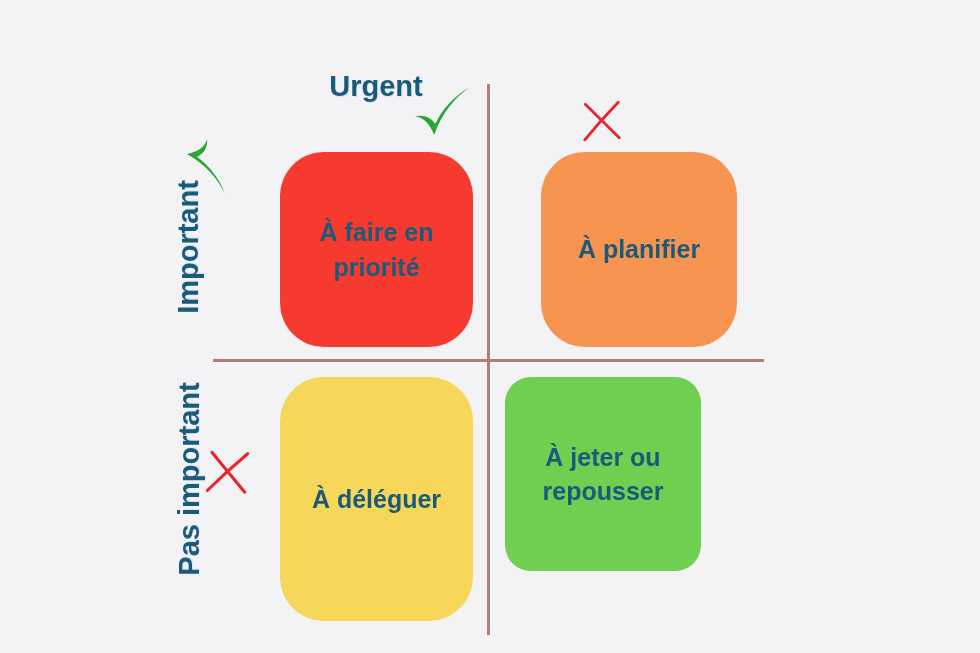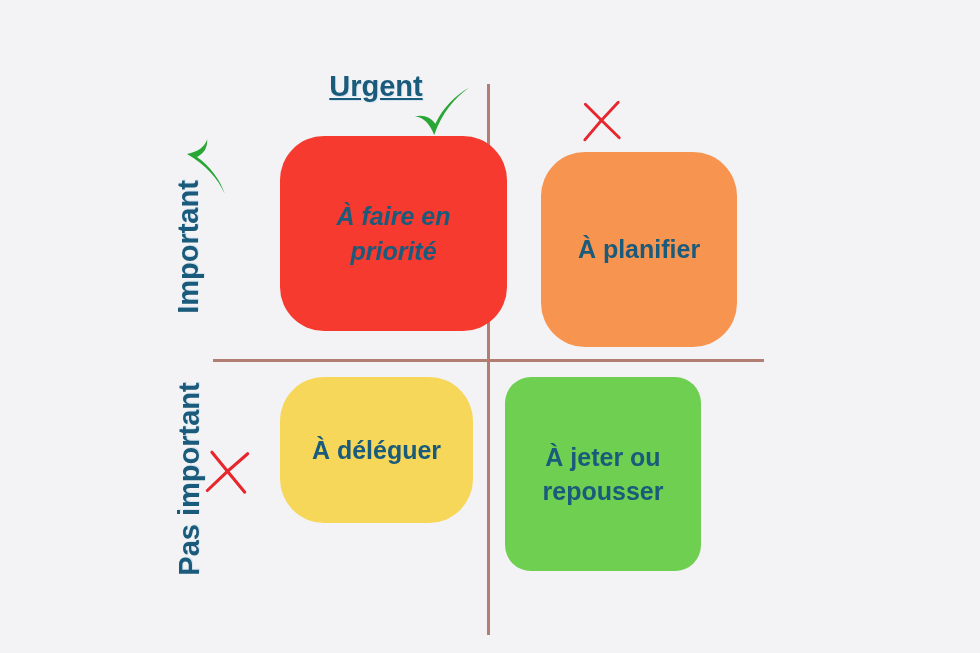--- a/index.html
+++ b/index.html
@@ -16,29 +16,28 @@
   
   .axis{position:absolute;background:var(--axis);}
   .axis-v{left:487px;top:84px;width:3px;height:551px;}
   .axis-h{left:213px;top:359px;width:551px;height:3px;}
   
   .quad{
     position:absolute;border-radius:44px;display:flex;align-items:center;justify-content:center;
     text-align:center;color:var(--ink);font-weight:bold;font-size:25px;line-height:1.38;
     padding:0 26px;box-sizing:border-box;
   }
-  .q-red{left:280px;top:136px;width:227px;height:195px;background:var(--q-red);font-style:italic;}
+  .q-red{left:280px;top:152px;width:193px;height:195px;background:var(--q-red);}
   .q-orange{left:505px;top:152px;width:196px;height:195px;background:var(--q-orange);margin-left:36px;}
-  .q-yellow{left:280px;top:377px;width:193px;height:146px;background:var(--q-yellow);}
+  .q-yellow{left:280px;top:377px;width:193px;height:244px;background:var(--q-yellow);}
   .q-green{left:505px;top:377px;width:196px;height:194px;background:var(--q-green);border-radius:26px;}
   
   .hdr{
     position:absolute;color:var(--ink);font-weight:bold;font-size:29px;text-align:center;
     text-shadow:1px 1px 0 rgba(190,215,235,.55);
-    text-decoration:underline;
   }
   .hdr-urgent{left:276px;top:70px;width:200px;}
   .hdr-pas-urgent{left:506px;top:70px;width:200px;}
   .rowlbl{
     position:absolute;color:var(--ink);font-weight:bold;font-size:29px;text-align:center;
     transform:rotate(-90deg);text-shadow:1px 1px 0 rgba(190,215,235,.55);
   }
   .row-important{left:72px;top:227px;width:240px;height:40px;}
   .row-pas-important{left:43px;top:459px;width:300px;height:40px;}
   

